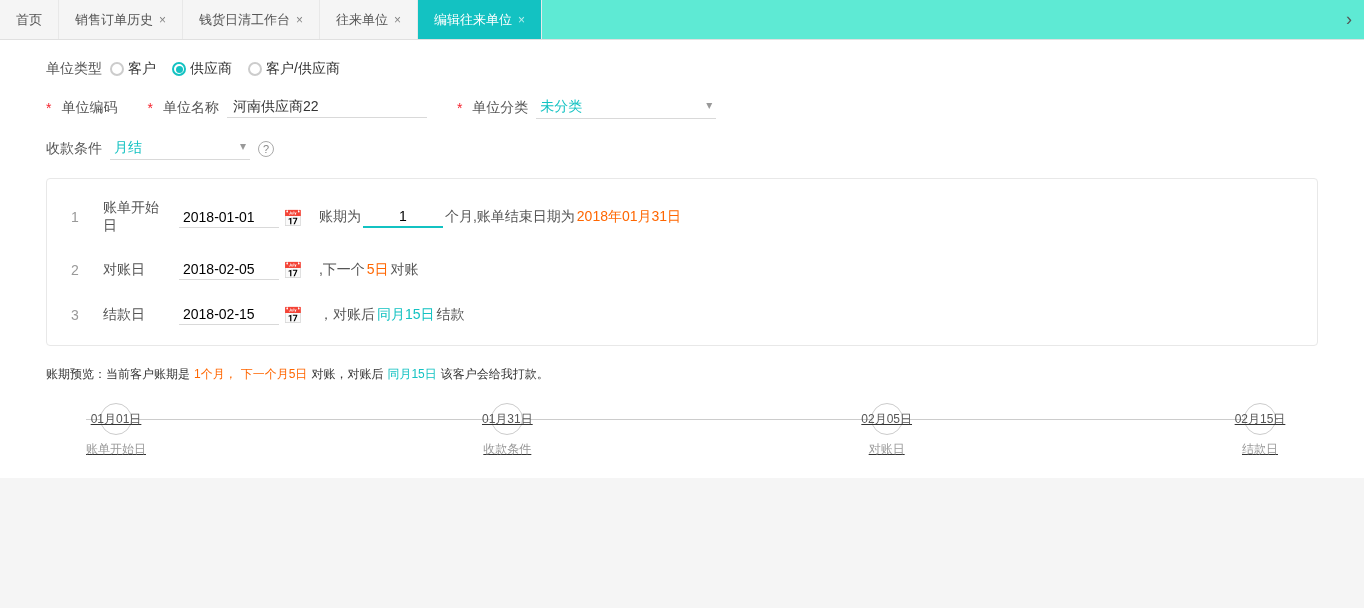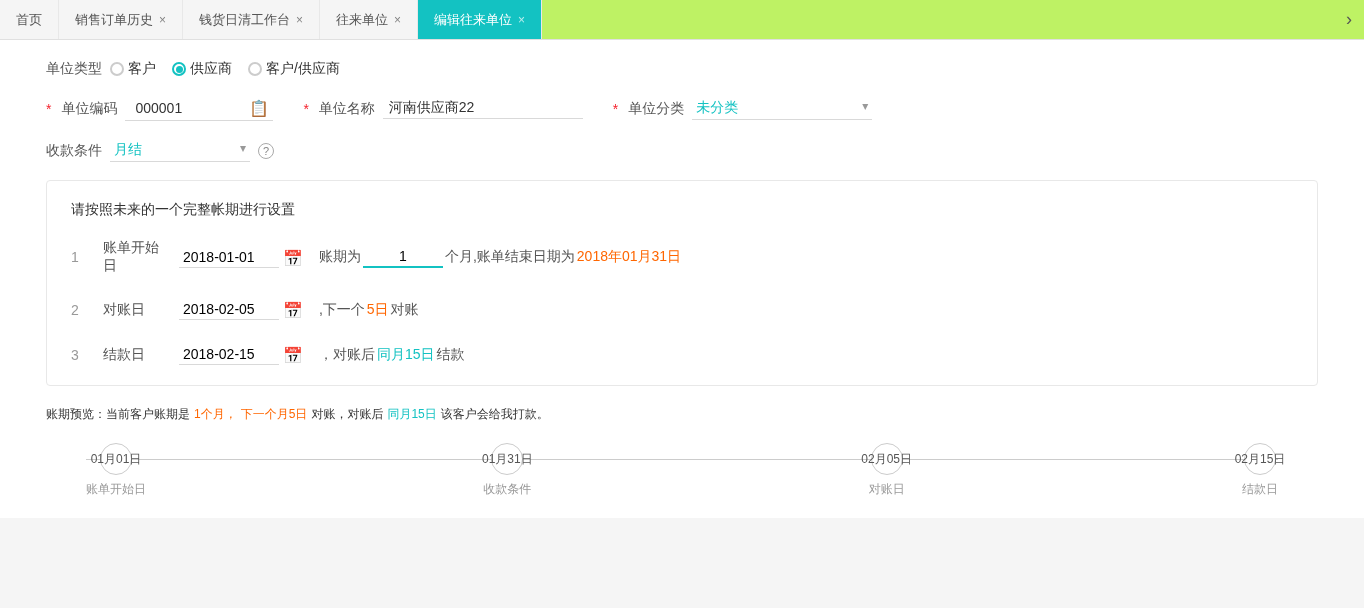--- a/index.html
+++ b/index.html
@@ -2,21 +2,21 @@
 <html><head>
   <meta charset="utf-8">
   <style>
     * { box-sizing: border-box; margin: 0; padding: 0; }
     body { font-family: 'PingFang SC', 'Microsoft YaHei', sans-serif; font-size: 14px; color: #333; background: #f5f5f5; }
 
     
     .tab-bar {
       display: flex;
       align-items: stretch;
-      background: #bef264;
+      background: #5eead4;
       border-bottom: 1px solid #e0e0e0;
       height: 40px;
     }
     .tab {
       display: flex;
       align-items: center;
       padding: 0 16px;
       cursor: pointer;
       color: #555;
       font-size: 13px;
@@ -242,20 +242,21 @@
     .timeline-points {
       display: flex;
       justify-content: space-between;
       position: relative;
     }
     .timeline-point {
       display: flex;
       flex-direction: column;
       align-items: center;
       gap: 6px;
+      text-decoration: underline;
     }
     .timeline-dot {
       width: 32px;
       height: 32px;
       border-radius: 50%;
       border: 1px solid #ccc;
       background: #fff;
       display: flex;
       align-items: center;
       justify-content: center;
@@ -315,24 +316,20 @@
           <span>客户/供应商</span>
         </label>
       </div>
     </div>
   </div>
 
   <div class="form-row">
     <div class="form-field">
       <span class="required-star">*</span>
       <span class="form-label">单位编码</span>
-      <div class="input-with-icon">
-        <input type="text" class="text-input" style="border: none; width: 120px;" value="000001">
-        <span class="calendar-icon">📋</span>
-      </div>
     </div>
     <div class="form-field">
       <span class="required-star">*</span>
       <span class="form-label">单位名称</span>
       <input type="text" class="text-input" style="width: 200px;" value="河南供应商22">
     </div>
     <div class="form-field">
       <span class="required-star">*</span>
       <span class="form-label">单位分类</span>
       <div class="select-field" style="min-width:180px;">
@@ -347,21 +344,20 @@
       <span class="form-label">收款条件</span>
       <div class="select-field" style="min-width:140px;">
         <span class="select-value">月结</span>
         <span class="chevron-icon">▾</span>
       </div>
       <div class="help-icon">?</div>
     </div>
   </div>
 
   <div class="period-box">
-    <div class="period-title">请按照未来的一个完整帐期进行设置</div>
 
     <div class="period-row">
       <span class="row-num">1</span>
       <span class="period-label">账单开始日</span>
       <div class="date-input-wrap">
         <input type="text" class="date-input" value="2018-01-01" style="">
         <span class="calendar-icon">📅</span>
       </div>
       <div class="period-desc">
         <span>账期为</span>

